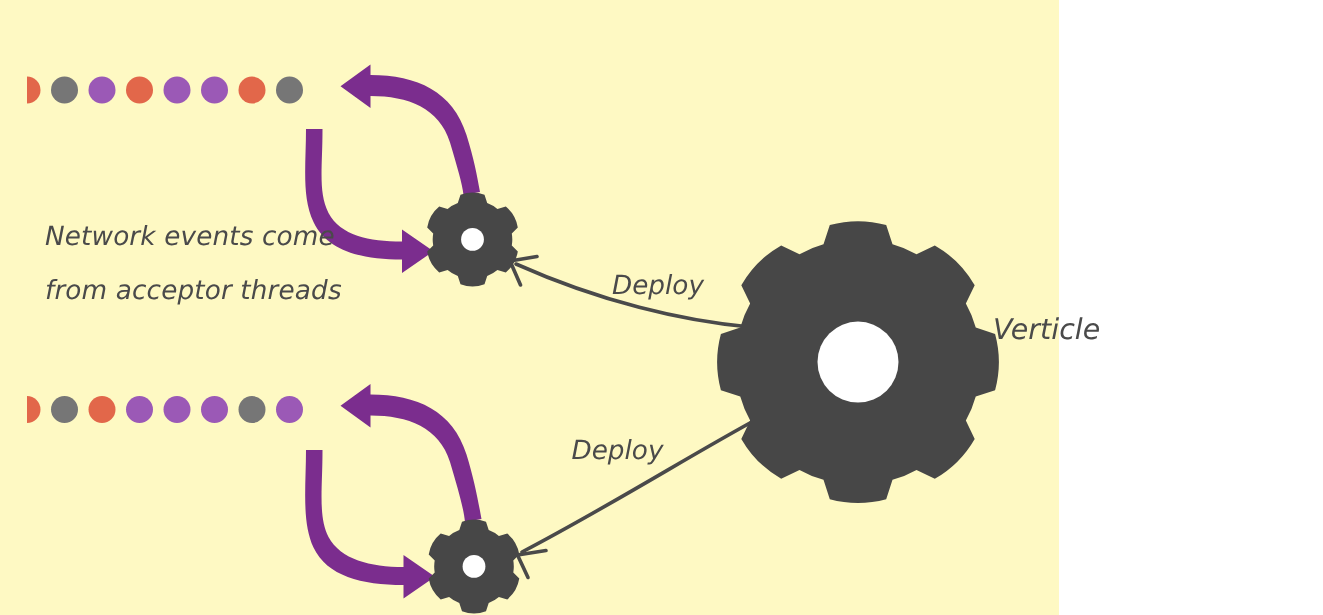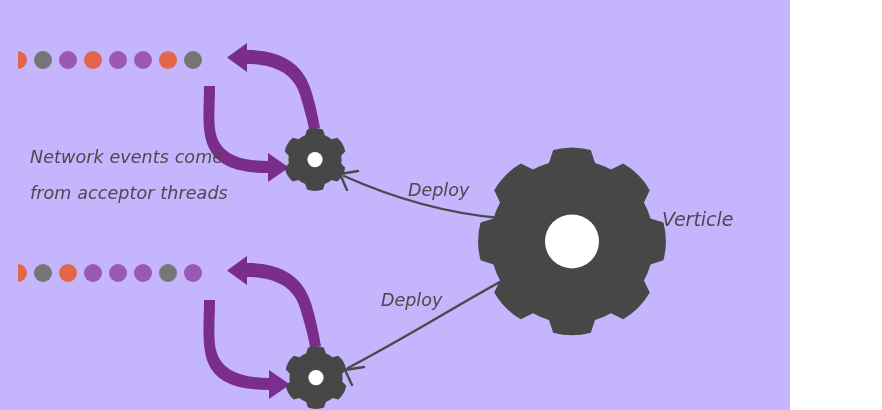--- a/index.html
+++ b/index.html
@@ -9,23 +9,23 @@
     background: #ffffff;
   }
   body {
     width: 882px;
     height: 410px;
     overflow: hidden;
     font-family: "DejaVu Sans", sans-serif;
   }
   #canvas-root {
     position: relative;
-    width: 790px;
+    width: 706px;
     height: 410px;
-    background: #c4b5fd;
+    background: #fef9c3;
   }
   svg#diagram {
     display: block;
     width: 882px;
     height: 410px;
   }
   .dia-label {
     font-family: "DejaVu Sans", sans-serif;
     font-style: italic;
     font-weight: 500;

